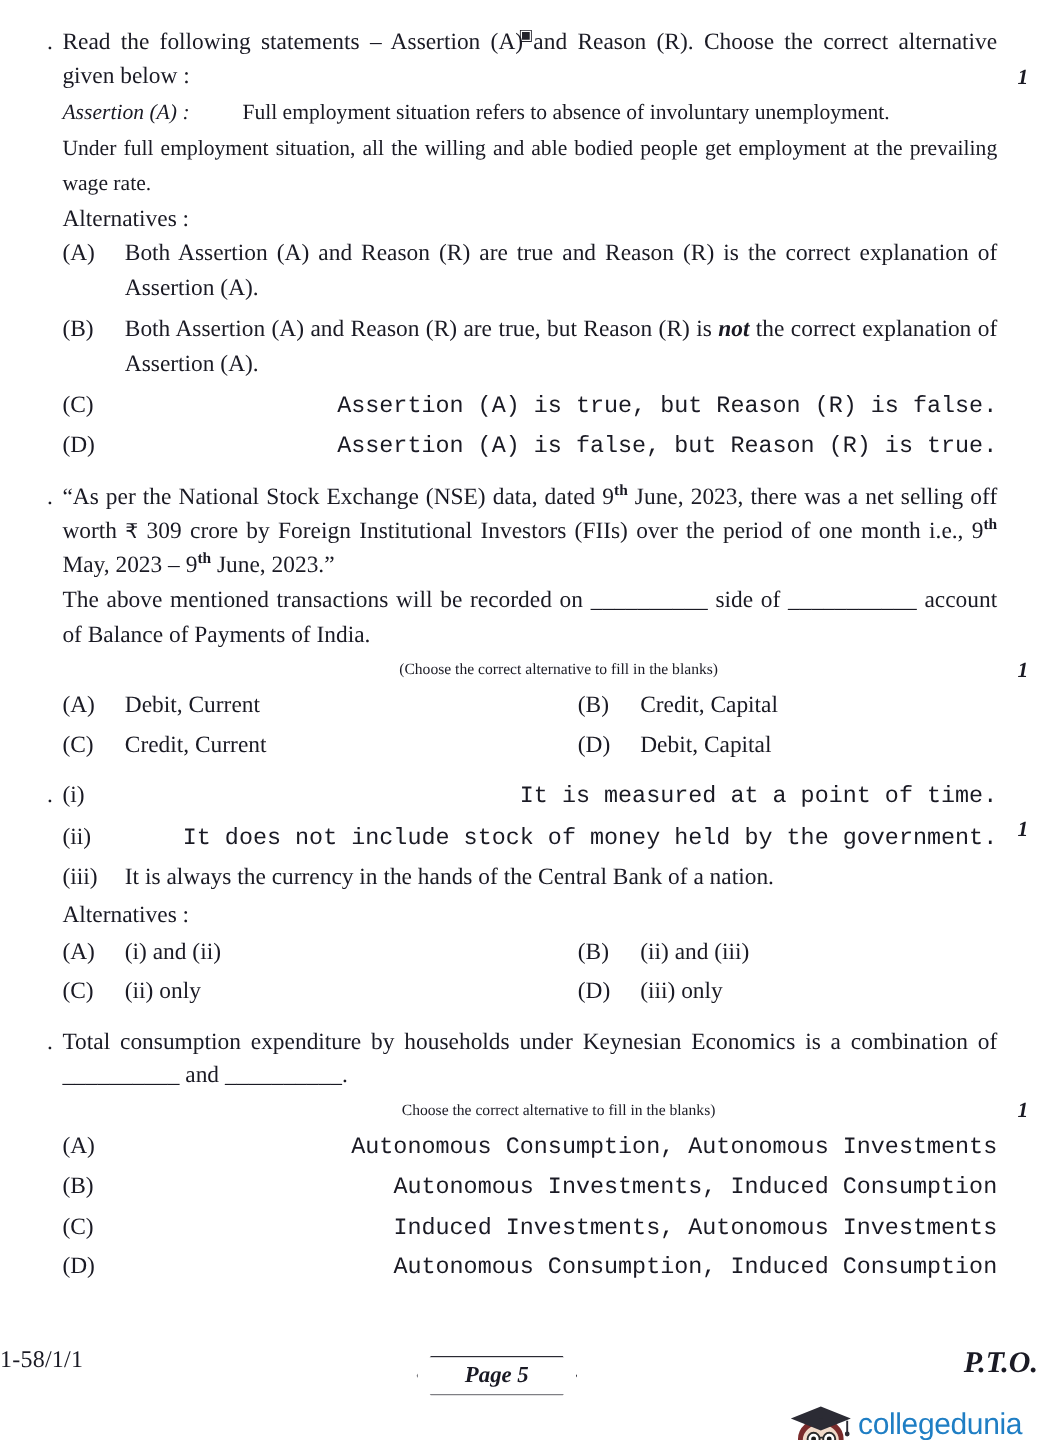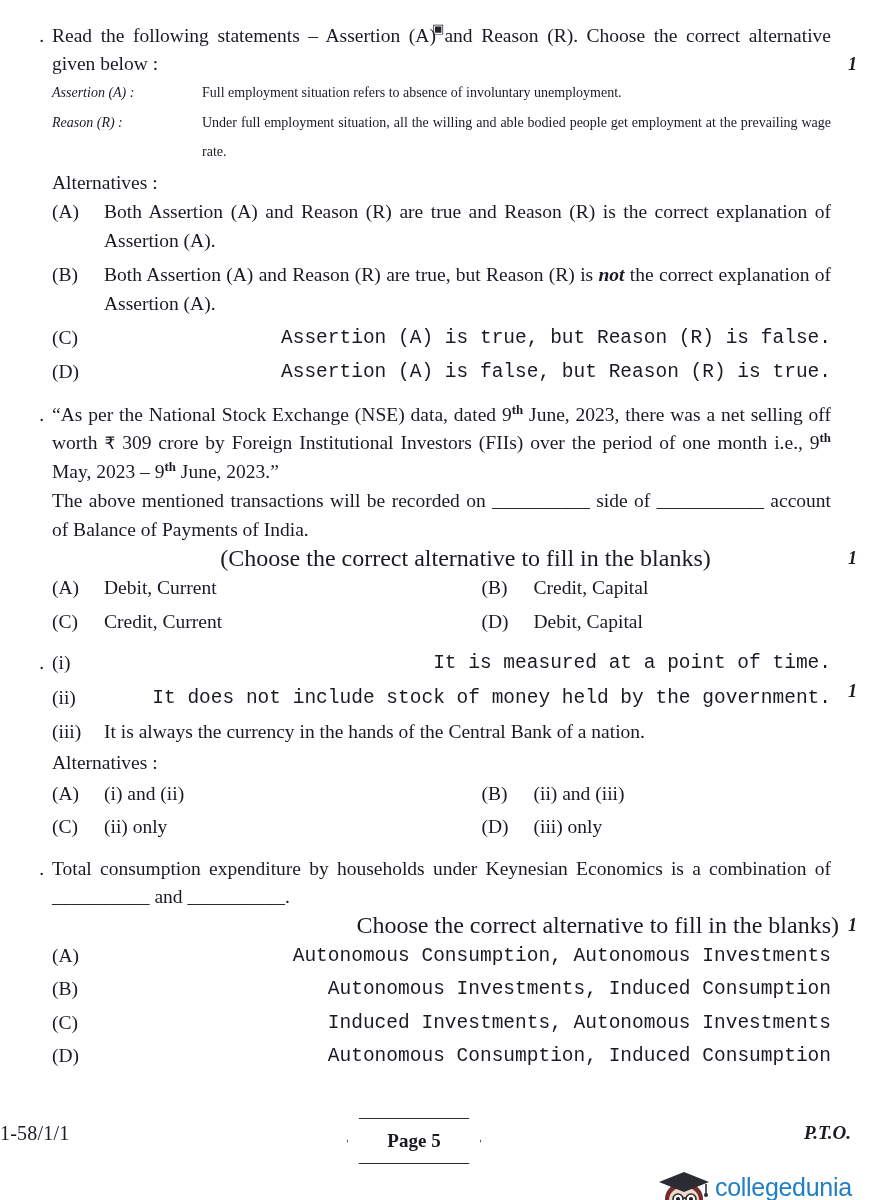--- a/index.html
+++ b/index.html
@@ -61,21 +61,21 @@
   .para {
     font-size: 19.5px;
     line-height: 28.4px;
     text-align: justify;
     margin: 0;
     padding-right: 26px;
   }
 
   .ar-row {
     display: flex;
-    font-size: 14px;
+    font-size: 18px;
     line-height: 28.4px;
     padding-right: 26px;
   }
   .ar-label {
     flex: 0 0 auto;
     width: 150px;
     font-style: italic;
   }
   .ar-text {
     flex: 1 1 auto;
@@ -111,21 +111,21 @@
     padding-right: 26px;
   }
   .two-col .col {
     display: flex;
     flex: 0 0 50%;
   }
   .two-col .col .opt-key { width: 52px; }
 
   .centerline {
     text-align: center;
-    font-size: 24px;
+    font-size: 13px;
     line-height: 28.4px;
     padding-right: 18px;
   }
   .roman-key { width: 52px; }
 
   sup { font-size: 0.66em; vertical-align: super; line-height: 0; font-weight: bold; }
   .bi { font-weight: 700; font-style: italic; }
   .rupee { font-family: "DejaVu Sans", sans-serif; font-size: 17px; }
 
   
@@ -139,33 +139,34 @@
   .paper-code {
     position: absolute;
     left: 0px;
     top: 4px;
     font-size: 20px;
     font-weight: 400;
     letter-spacing: 0.2px;
   }
   .pto {
     position: absolute;
-    right: 32px;
+    right: 18px;
     top: 4px;
-    font-size: 19px;
+    font-size: 25px;
     font-weight: 700;
     font-style: italic;
     margin-left: 48px;
   }
   .page-badge {
     position: absolute;
     left: 347px;
-    top: 0px;
+    top: 12px;
     width: 134px;
-    height: 46px;
+    height: 33px;
+    font-style: italic;
   }
   .page-badge .ribbon {
     position: absolute;
     inset: 0;
     border: 1.6px solid #2a2a33;
     clip-path: polygon(0% 50%, 9% 0%, 91% 0%, 100% 50%, 91% 100%, 9% 100%);
   }
   .page-badge .txt {
     position: absolute;
     inset: 0;
@@ -213,21 +214,20 @@
     <div class="marks" style="top:28px;">1</div>
 
     <p class="para">Read the following statements – Assertion (A) and Reason (R). Choose the correct alternative given below :</p>
 
     <div class="ar-row">
       <div class="ar-label">Assertion (A) :</div>
       <div class="ar-text">Full employment situation refers to absence of involuntary unemployment.</div>
     </div>
 
     <div class="ar-row" style="margin-top:2px;">
-      <div class="ar-label">Reason (R) :</div>
       <div class="ar-text">Under full employment situation, all the willing and able bodied people get employment at the prevailing wage rate.</div>
     </div>
 
     <p class="alt-head" style="margin-top:3px;">Alternatives :</p>
 
     <div class="opt-row">
       <div class="opt-key">(A)</div>
       <div class="opt-body">Both Assertion (A) and Reason (R) are true and Reason (R) is the correct explanation of Assertion (A).</div>
     </div>
 
@@ -326,21 +326,21 @@
       </div>
     </div>
   </div>
 
   <div class="qblock" style="margin-top:13px;">
     <div class="qnum">.</div>
 
     <p class="para">Total consumption expenditure by households under Keynesian Economics is a combination of __________ and __________.</p>
 
     <div style="position:relative;">
-      <div class="centerline" style="padding-left:40px;text-align:right;">Choose the correct alternative to fill in the blanks)</div>
+      <div class="centerline" style="padding-left:40px;">Choose the correct alternative to fill in the blanks)</div>
       <div class="marks" style="top:0px;">1</div>
     </div>
 
     <div class="opt-row" style="margin-top:2px;">
       <div class="opt-key">(A)</div>
       <div class="opt-body nojust">Autonomous Consumption, Autonomous Investments</div>
     </div>
     <div class="opt-row" style="margin-top:5px;">
       <div class="opt-key">(B)</div>
       <div class="opt-body nojust">Autonomous Investments, Induced Consumption</div>

